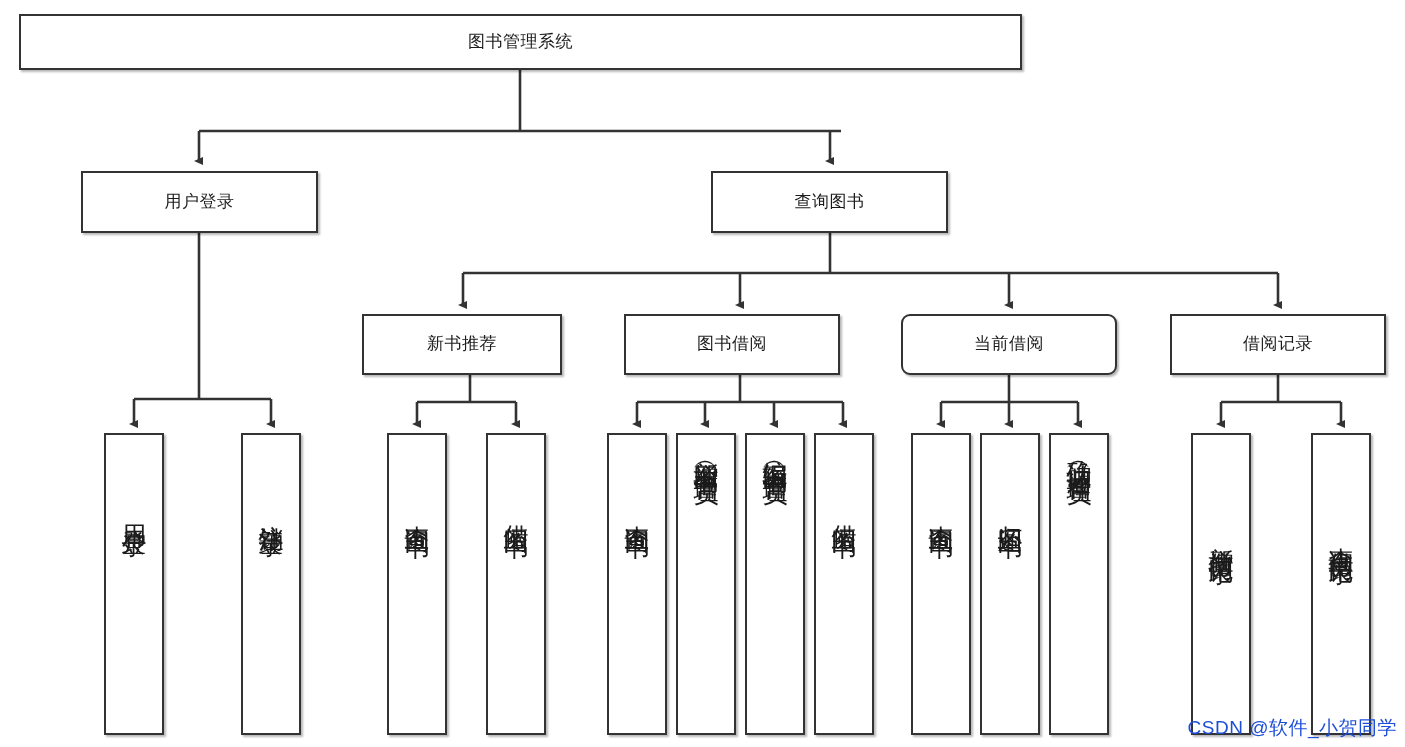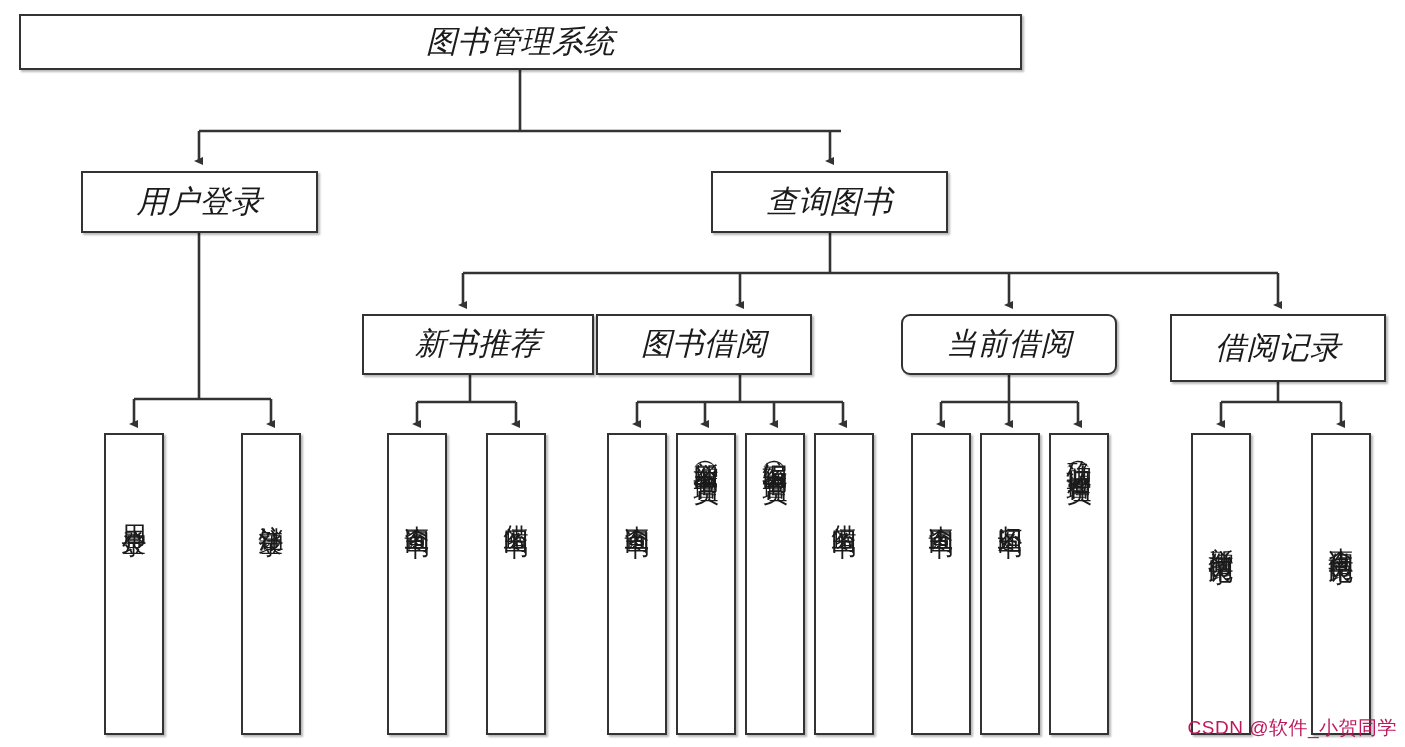--- a/index.html
+++ b/index.html
@@ -36,23 +36,22 @@
     justify-content: center;
     z-index: 2;
   }
   .node .label {
     color: #1b1b1b;
     line-height: 1.18;
     white-space: pre;
     text-align: center;
   }
   .node.horiz .label {
-    font-size: 31px;
+    font-size: 17px;
     letter-spacing: 0.5px;
-    font-style: italic;
   }
   .node.vert {
     align-items: flex-start;
     justify-content: center;
     padding-top: 14px;
   }
   .node.vert .label {
     writing-mode: vertical-rl;
     text-orientation: upright;
     font-size: 25px;
@@ -66,21 +65,21 @@
     padding-top: 70px;
   }
   .node.vert.low-start {
     padding-top: 92px;
   }
   .watermark {
     position: absolute;
     right: 8px;
     bottom: 6px;
     font-size: 19px;
-    color: #be185d;
+    color: #1d4ed8;
     letter-spacing: 0.5px;
     z-index: 3;
     white-space: pre;
   }
 </style>
 </head>
 <body>
 
 <div id="canvas">
 
@@ -138,30 +137,30 @@
     <span class="label">图书管理系统</span>
   </div>
 
   <div class="node horiz" style="left:81px; top:171px; width:237px; height:62px;">
     <span class="label">用户登录</span>
   </div>
   <div class="node horiz" style="left:711px; top:171px; width:237px; height:62px;">
     <span class="label">查询图书</span>
   </div>
 
-  <div class="node horiz" style="left:362px; top:314px; width:232px; height:61px;">
+  <div class="node horiz" style="left:362px; top:314px; width:200px; height:61px;">
     <span class="label">新书推荐</span>
   </div>
-  <div class="node horiz" style="left:596px; top:314px; width:216px; height:61px;">
+  <div class="node horiz" style="left:624px; top:314px; width:216px; height:61px;">
     <span class="label">图书借阅</span>
   </div>
   <div class="node horiz" style="left:901px; top:314px; width:216px; height:61px;border-radius:9px;">
     <span class="label">当前借阅</span>
   </div>
-  <div class="node horiz" style="left:1170px; top:314px; width:216px; height:68px;">
+  <div class="node horiz" style="left:1170px; top:314px; width:216px; height:61px;">
     <span class="label">借阅记录</span>
   </div>
 
   <div class="node vert mid-start" style="left:104px; top:433px; width:60px; height:302px;">
     <span class="label">用户登录</span>
   </div>
   <div class="node vert mid-start" style="left:241px; top:433px; width:60px; height:302px;">
     <span class="label">注销登录</span>
   </div>
 

